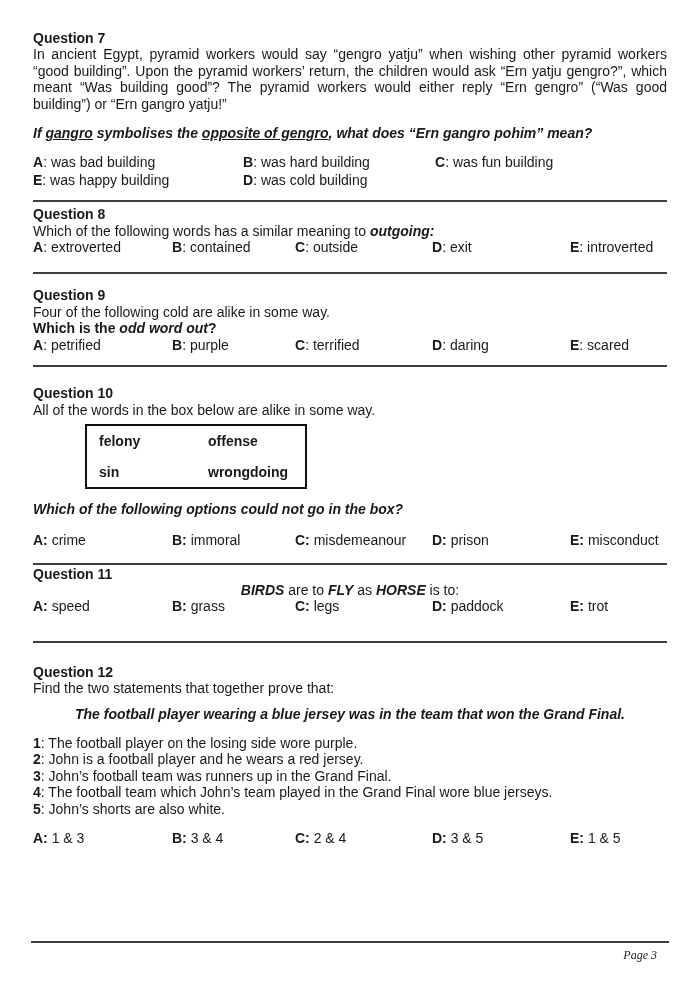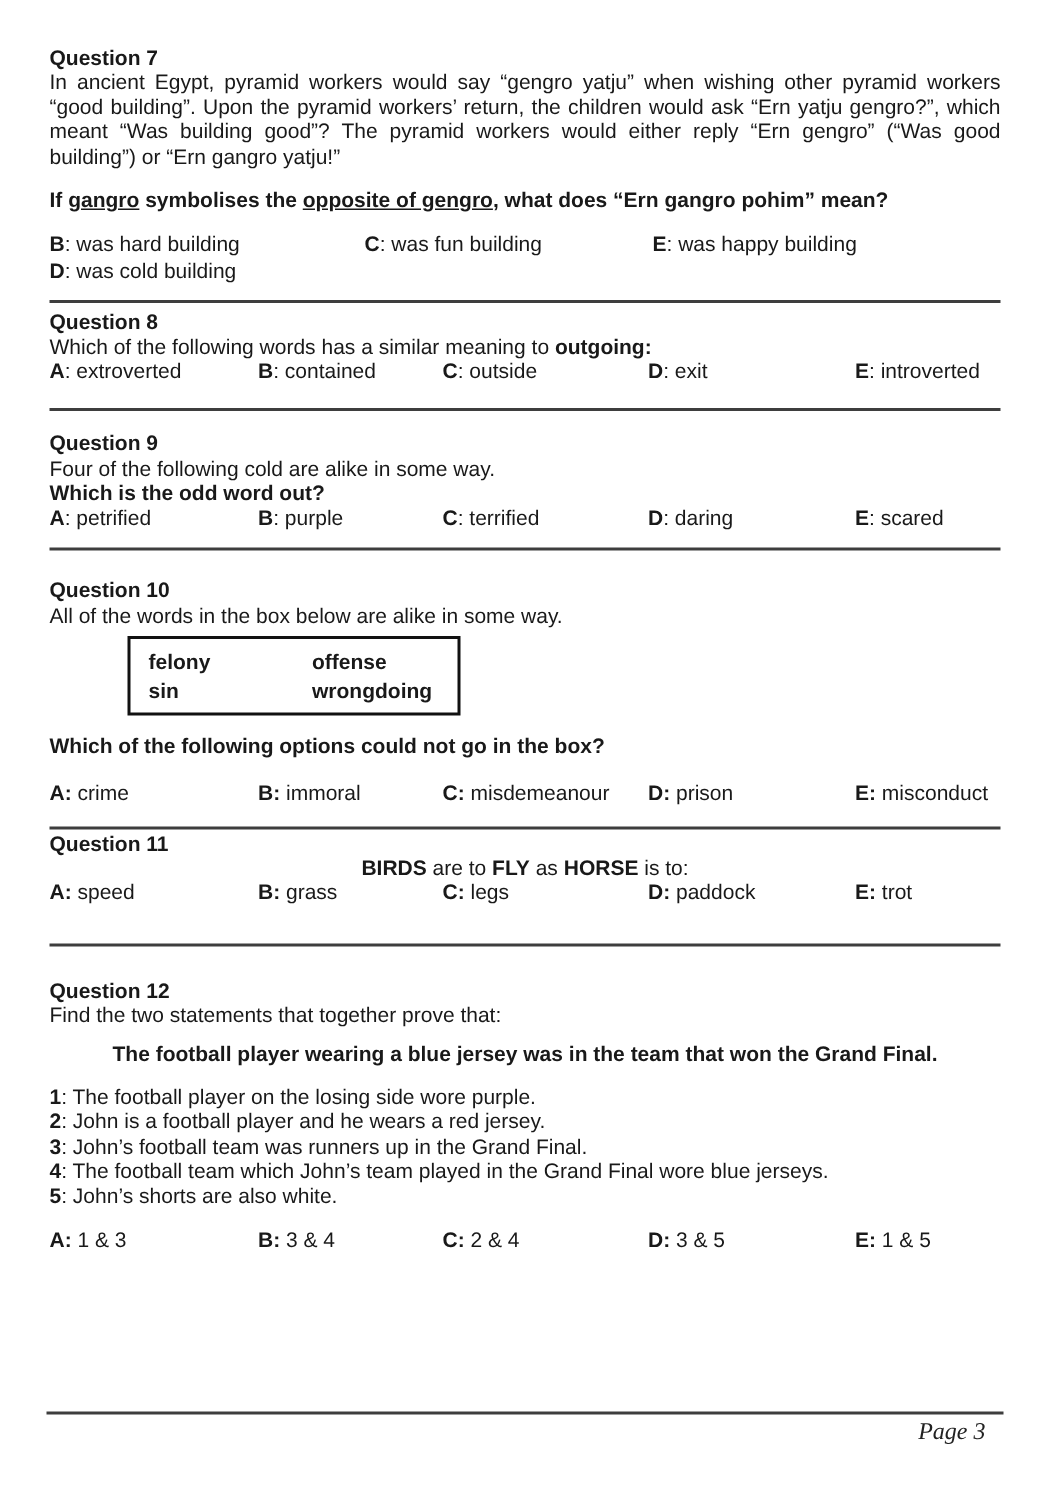--- a/index.html
+++ b/index.html
@@ -30,46 +30,47 @@
   .mt12 { margin-top: 12px; }
   .mt13 { margin-top: 13px; }
   .mt15 { margin-top: 15px; }
   .opts { display: grid; }
   .g5 { grid-template-columns: 139px 123px 137px 138px 1fr; }
   .g3 { grid-template-columns: 210px 192px 1fr; row-gap: 1px; }
   .opt b { font-weight: bold; }
   .word-box {
     width: 222px; margin: 6px 0 0 52px;
     border: 2px solid #111111;
-    display: grid; grid-template-columns: 109px 1fr; row-gap: 3px;
+    display: grid; grid-template-columns: 109px 1fr; row-gap: 15px;
     padding: 7px 8px 6px 12px;
     font-weight: bold;
   }
   .stmt b { font-weight: bold; }
   .seg-b { font-weight: bold; }
-  .seg-i { }
+  .seg-i { font-style: italic; }
   .seg-u { text-decoration: underline; }
   .footer { position: absolute; left: 31px; right: 31px; top: 941px; }
   .footer-rule { height: 2px; background: #3e3e3e; }
   .footer-text {
     text-align: right; padding-right: 12px; margin-top: 4px;
     font-family: "Liberation Serif", "DejaVu Serif", serif;
-    font-style: italic; font-size: 16px; color: #222222;
+    font-style: italic; font-size: 12px; color: #222222;
   }
 </style>
 </head>
 <body>
 
 <div class="page">
 
   <section id="s7">
     <h3 class="q-title">Question 7</h3>
     <p class="just">In ancient Egypt, pyramid workers would say “gengro yatju” when wishing other pyramid workers “good building”. Upon the pyramid workers’ return, the children would ask “Ern yatju gengro?”, which meant “Was building good”? The pyramid workers would either reply “Ern gengro” (“Was good building”) or “Ern gangro yatju!”</p>
     <p class="mt13"><span class="seg-b seg-i">If </span><span class="seg-b seg-i seg-u">gangro</span><span class="seg-b seg-i"> symbolises the </span><span class="seg-b seg-i seg-u">opposite of gengro</span><span class="seg-b seg-i">, what does “Ern gangro pohim” mean?</span></p>
     <div class="opts g3 mt13">
+      <span class="opt"><b>A</b><span>: was bad building</span></span>
       <span class="opt"><b>B</b><span>: was hard building</span></span>
       <span class="opt"><b>C</b><span>: was fun building</span></span>
       <span class="opt"><b>E</b><span>: was happy building</span></span>
       <span class="opt"><b>D</b><span>: was cold building</span></span>
     </div>
   </section>
 
   <div id="r1" class="rule"></div>
 
   <section id="s8">

